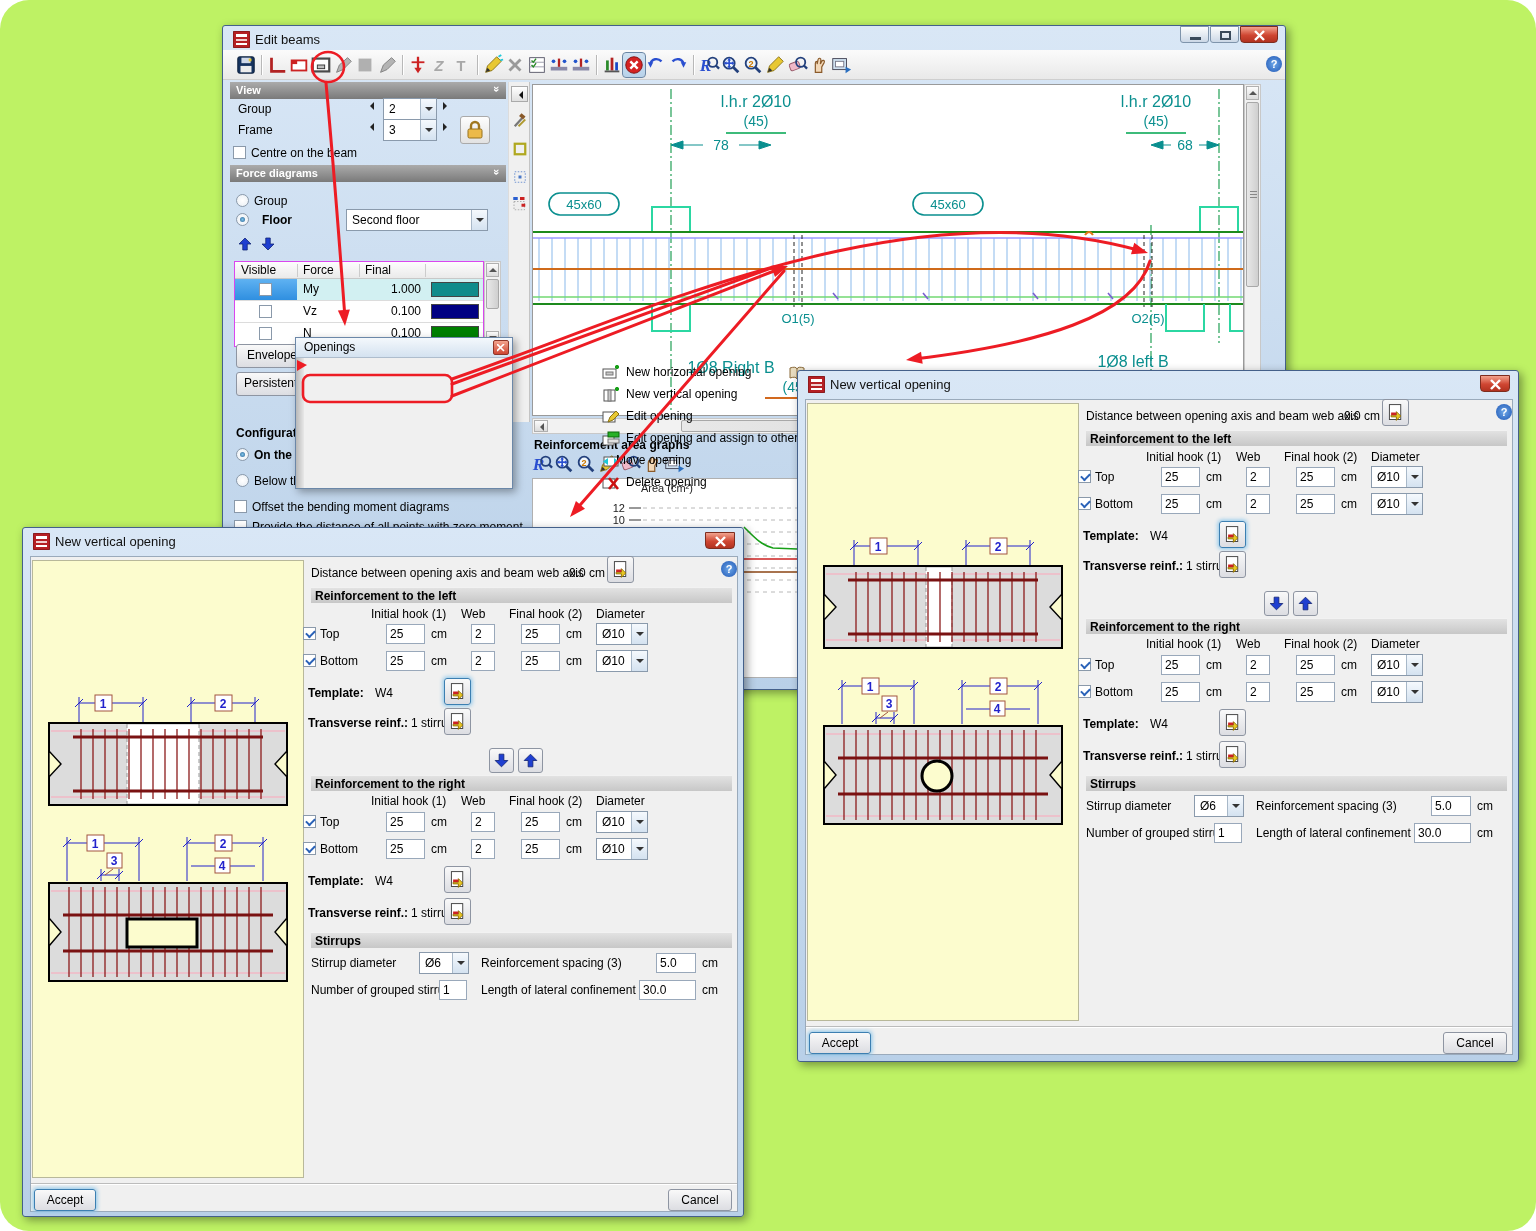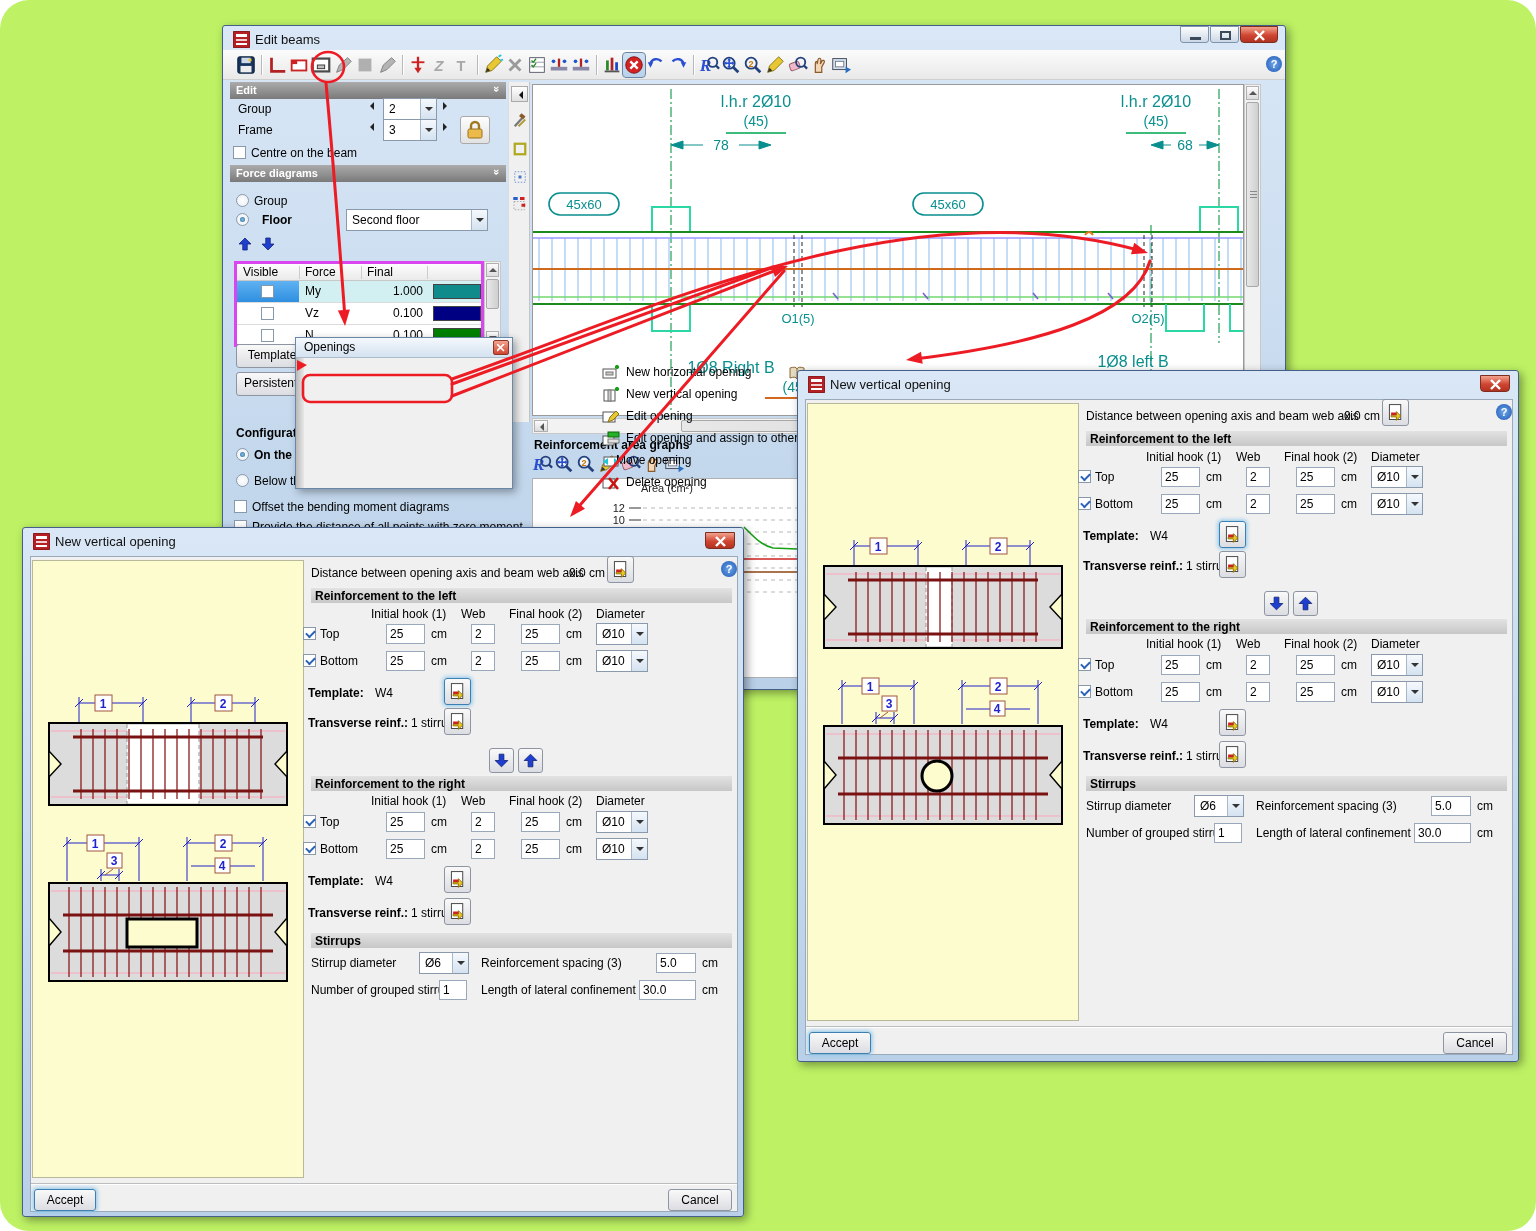--- a/index.html
+++ b/index.html
@@ -349,21 +349,21 @@
         </svg></span>
   <span class="tbi"><svg width="22" height="24">
           <use href="#s-hand" width="22" height="22" y="1"></use>
         </svg></span>
   <span class="tbi"><svg width="22" height="24">
           <use href="#s-shot" width="22" height="22" y="1"></use>
         </svg></span>
 </div>
 <div class="hlp" style="left:1266px;top:56px;">?</div>
 
-<div class="phead" style="top:82px;"><span>Edit</span><span class="chev">»</span></div>
+<div class="phead" style="top:82px;"><span>View</span><span class="chev">»</span></div>
 <span class="lbl" style="left:238px;top:102px;">Group</span>
 <div class="abs" style="left:366px;top:100px;">
       <div class="tri" style="border-right-color:#222;left:0;top:2px;"></div>
     </div>
 <div class="dd" style="left:383px;top:98px;width:54px;">
       <span class="tx">2</span>
       <span class="db"></span>
     </div>
 <div class="abs" style="left:443px;top:100px;">
       <div class="tri" style="border-left-color:#222;left:0;top:2px;"></div>
@@ -396,21 +396,21 @@
       <span class="tx">Second floor</span>
       <span class="db"></span>
     </div>
 <div class="abs" style="left:236px;top:235px;width:18px;height:18px;"><svg width="18" height="18">
         <use href="#s-aup" width="18" height="18"></use>
       </svg></div>
 <div class="abs" style="left:259px;top:235px;width:18px;height:18px;"><svg width="18" height="18">
         <use href="#s-adown" width="18" height="18"></use>
       </svg></div>
 
-<div class="abs" style="left:234px;top:261px;width:250px;height:86px;background:#fff;border:3px solid #d946ef;">
+<div class="abs" style="left:234px;top:261px;width:250px;height:86px;background:#fff;border:1px solid #d946ef;">
   <div class="abs" style="left:0;top:0;width:100%;height:17px;background:linear-gradient(#fdfdfd,#eaeaea);border-bottom:1px solid #c8c8c8;">
     <span class="lbl" style="left:6px;top:1px;">Visible</span>
     <span class="lbl" style="left:68px;top:1px;">Force</span>
     <span class="lbl" style="left:130px;top:1px;">Final</span>
     <div class="abs" style="left:62px;top:2px;width:1px;height:13px;background:#ccc"></div>
     <div class="abs" style="left:124px;top:2px;width:1px;height:13px;background:#ccc"></div>
     <div class="abs" style="left:190px;top:2px;width:1px;height:13px;background:#ccc"></div>
   </div>
 
   <div class="abs" style="left:0;top:17px;width:100%;height:22px;background:#d2f0f2;border-bottom:1px solid #dcdcdc;">
@@ -439,21 +439,21 @@
 <div class="sb" style="left:484px;top:261px;width:17px;height:86px;">
   <div class="sbbtn" style="left:1px;top:1px;width:13px;height:14px;">
         <div class="tri" style="border-bottom-color:#555;left:2px;top:0px;"></div>
       </div>
   <div class="sbthumb" style="left:1px;top:17px;width:13px;height:30px;"></div>
   <div class="sbbtn" style="left:1px;bottom:1px;width:13px;height:14px;">
         <div class="tri" style="border-top-color:#555;left:2px;top:4px;"></div>
       </div>
 </div>
 
-<div class="btn" style="left:236px;top:344px;width:72px;height:24px;"><span>Template</span></div>
+<div class="btn" style="left:236px;top:344px;width:72px;height:24px;"><span>Envelope</span></div>
 <div class="btn" style="left:236px;top:372px;width:116px;height:24px;text-align:left;padding-left:7px;"><span>Persistent d</span></div>
 <span class="lbl b" style="left:236px;top:426px;">Configurat</span>
 <div class="radio on" style="left:236px;top:448px;"></div>
 <span class="lbl b" style="left:254px;top:448px;">On the</span>
 <div class="radio" style="left:236px;top:474px;"></div>
 <span class="lbl" style="left:254px;top:474px;">Below th</span>
 <div class="cb" style="left:234px;top:500px;"></div>
 <span class="lbl" style="left:252px;top:500px;">Offset the bending moment diagrams</span>
 <div class="cb" style="left:234px;top:520px;"></div>
 <span class="lbl" style="left:252px;top:520px;">Provide the distance of all points with zero moment</span>

